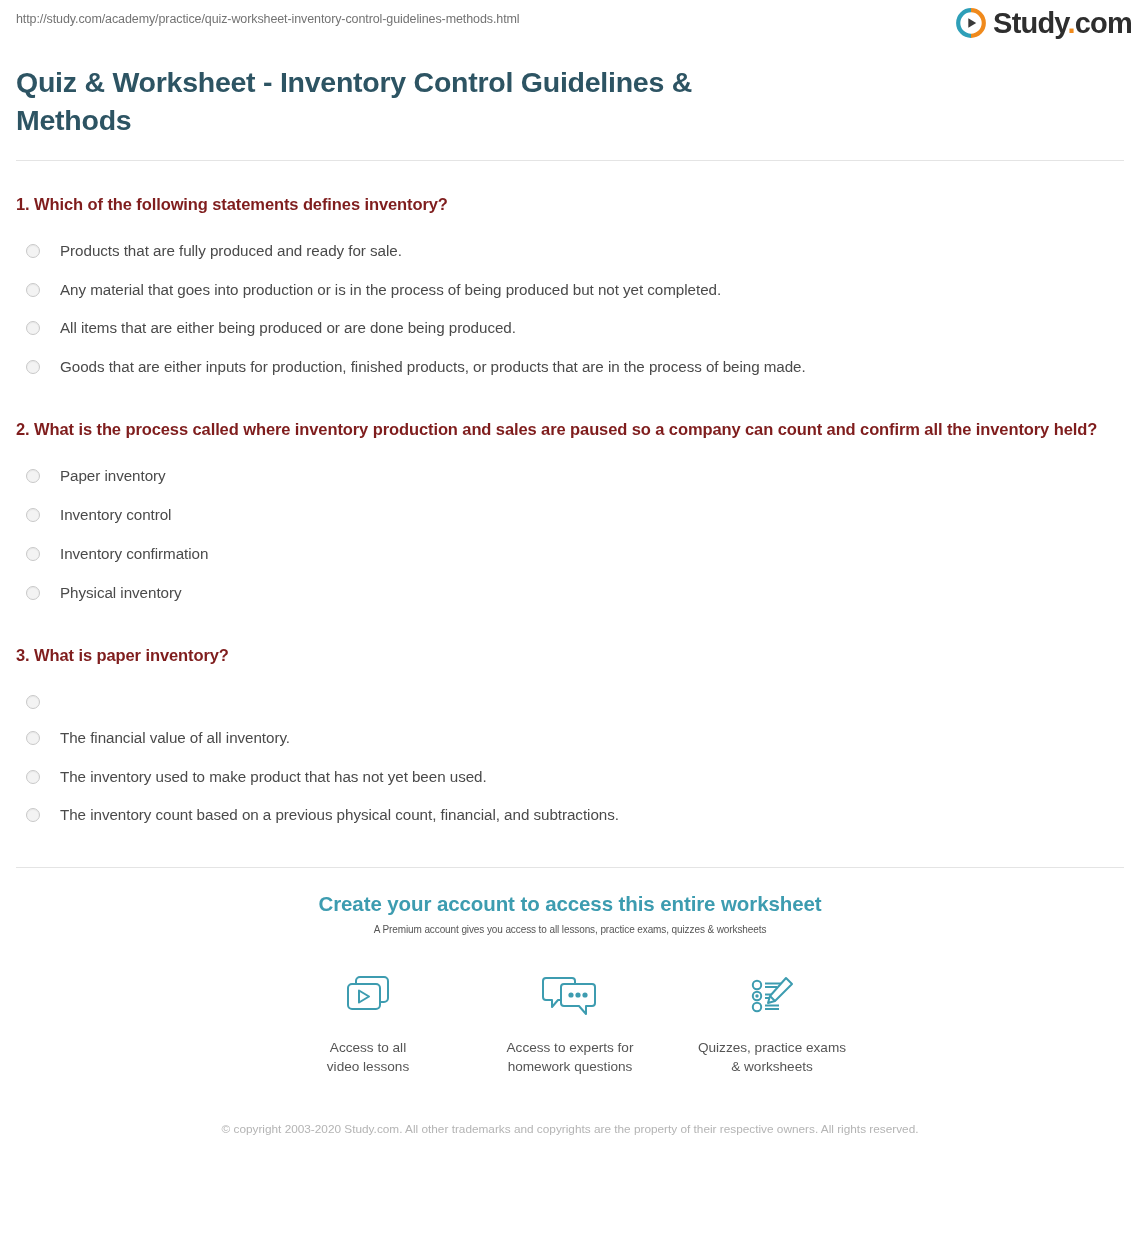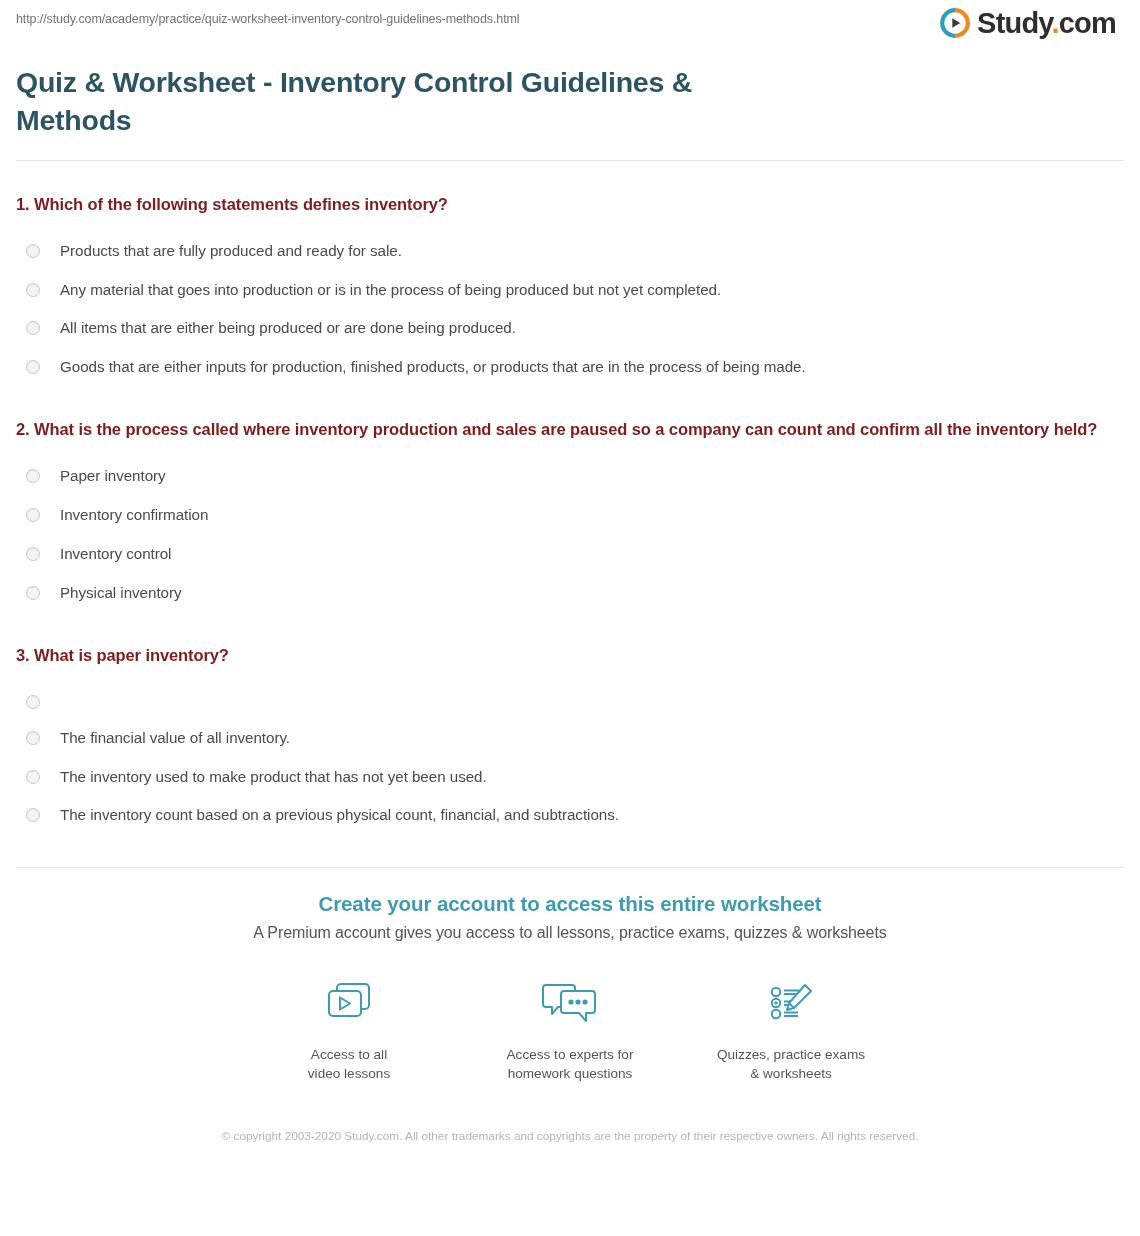--- a/index.html
+++ b/index.html
@@ -32,21 +32,21 @@
     position: absolute;
     left: 16px;
     top: 12px;
     font-size: 12.5px;
     color: #737373;
     letter-spacing: -0.1px;
     white-space: nowrap;
   }
   .logo {
     position: absolute;
-    right: 24px;
+    right: 8px;
     top: 8px;
     display: flex;
     align-items: center;
     gap: 7px;
   }
   .logo-mark {
     width: 30px;
     height: 30px;
     flex: 0 0 30px;
     display: block;
@@ -132,30 +132,30 @@
     padding-top: 24px;
   }
   .cta-heading {
     font-size: 20.5px;
     color: #3d9cb0;
     margin: 0 0 8px 0;
     font-weight: bold;
     letter-spacing: -0.1px;
   }
   .cta-sub {
-    font-size: 16px;
+    font-size: 10px;
     color: #555555;
     margin: 0;
     letter-spacing: -0.1px;
   }
 
   .features {
     display: flex;
     justify-content: center;
-    gap: 71px;
+    gap: 52px;
     margin-top: 34px;
   }
   .feature {
     width: 150px;
     text-align: center;
   }
   .feature-icon {
     height: 56px;
     display: flex;
     align-items: center;
@@ -229,25 +229,25 @@
 
     <div class="question-block">
       <p class="question-text">2. What is the process called where inventory production and sales are paused so a company can count and confirm all the inventory held?</p>
       <ul class="options">
         <li class="option">
           <span class="radio"></span>
           <span class="option-label">Paper inventory</span>
         </li>
         <li class="option">
           <span class="radio"></span>
+          <span class="option-label">Inventory control</span>
+        </li>
+        <li class="option">
+          <span class="radio"></span>
           <span class="option-label">Inventory confirmation</span>
-        </li>
-        <li class="option">
-          <span class="radio"></span>
-          <span class="option-label">Inventory control</span>
         </li>
         <li class="option">
           <span class="radio"></span>
           <span class="option-label">Physical inventory</span>
         </li>
       </ul>
     </div>
 
     <div class="question-block">
       <p class="question-text">3. What is paper inventory?</p>

